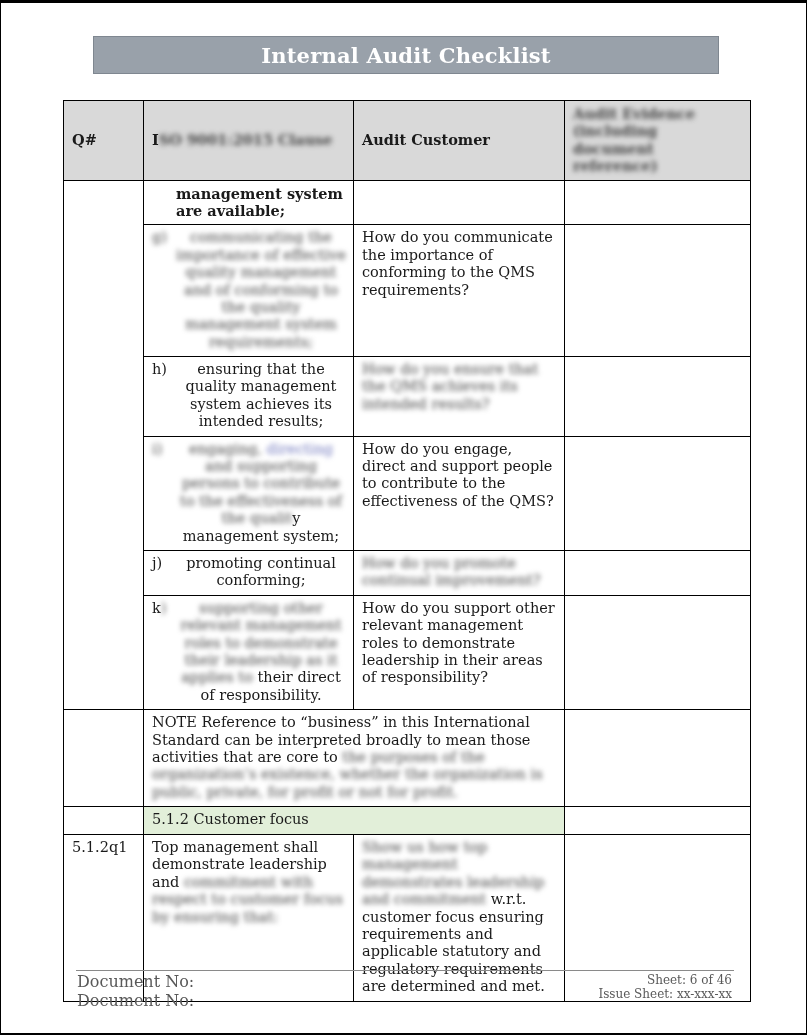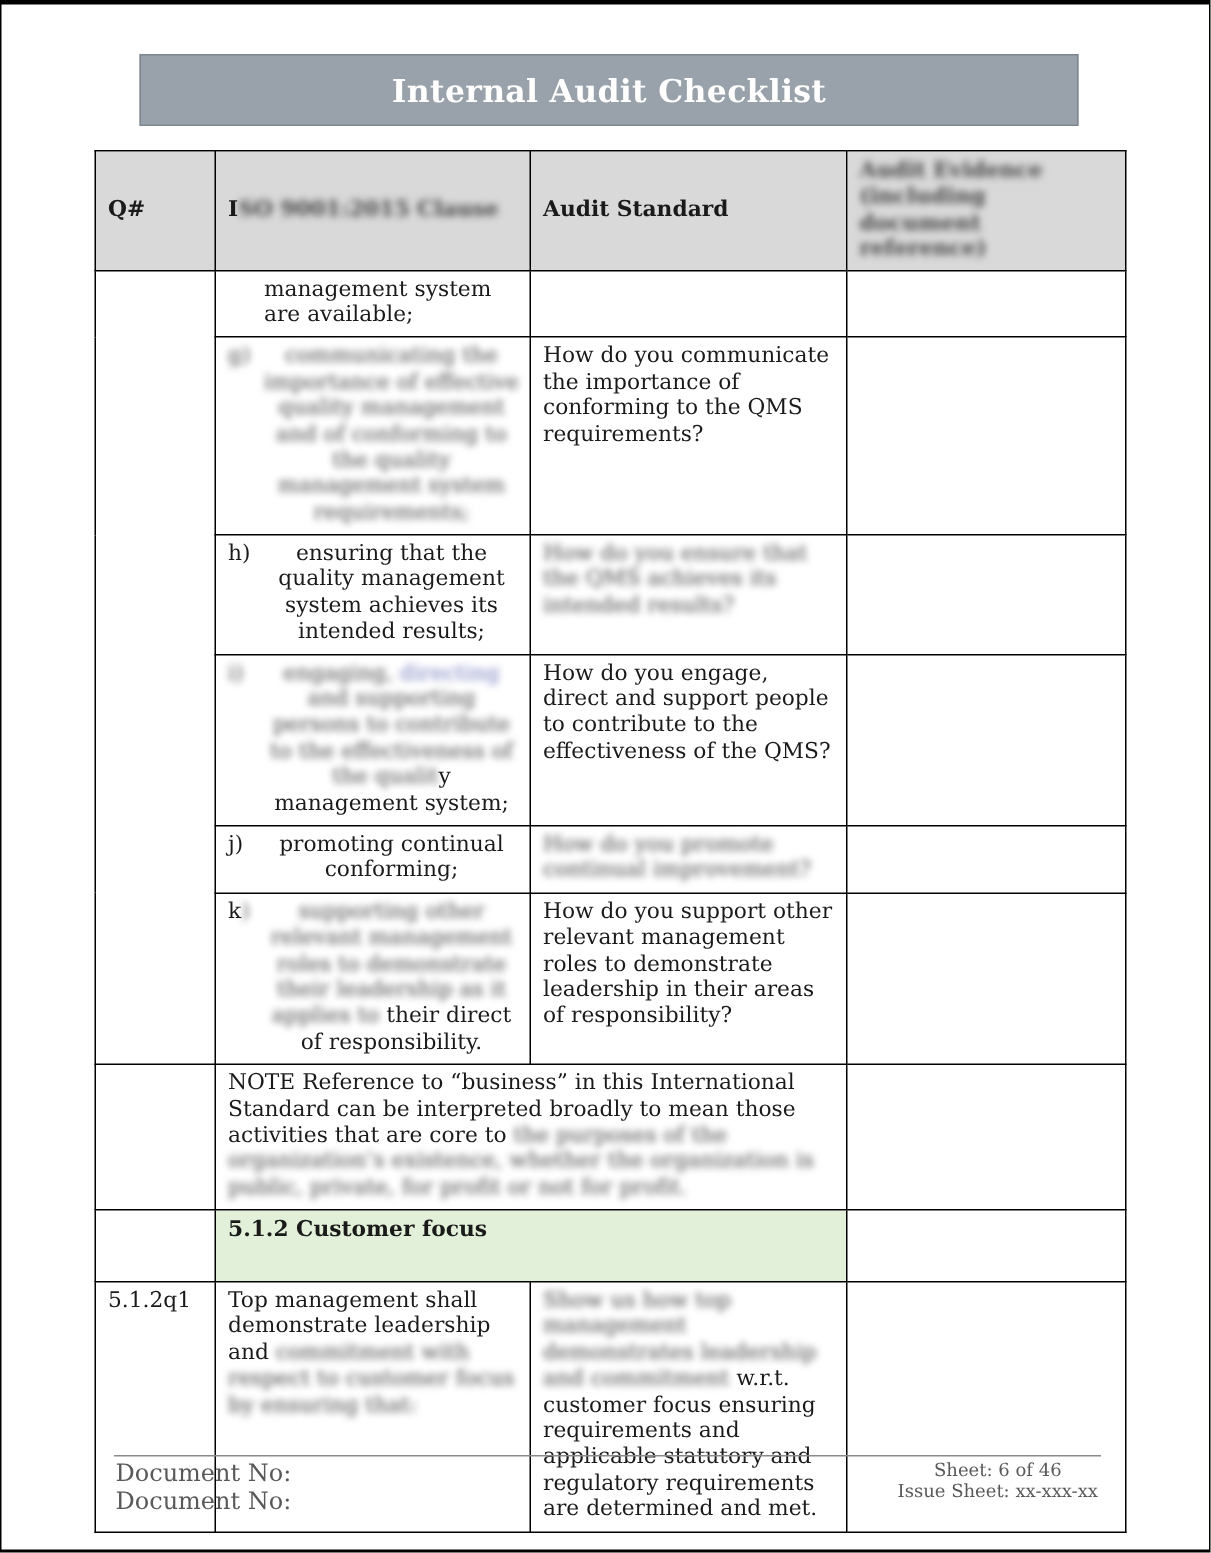--- a/index.html
+++ b/index.html
@@ -13,21 +13,21 @@
     border-top:3px solid #000;
     border-left:1px solid #000;
     border-right:1px solid #000;
     border-bottom:2px solid #000;
     overflow:hidden;
   }
   .page{position:absolute;inset:0;}
 
   
   .banner{
-    position:absolute;left:92px;top:33px;width:626px;height:48px;
+    position:absolute;left:92px;top:33px;width:626px;height:38px;
     background:var(--banner-bg,#99A1AA);
     border:1px solid var(--banner-border,#7F8790);
     box-sizing:border-box;
     display:flex;align-items:center;justify-content:center;
   }
   .banner h1{
     margin:0;color:#ffffff;font-size:21px;font-weight:bold;letter-spacing:.2px;
   }
 
   
@@ -44,37 +44,37 @@
     vertical-align:top;text-align:left;
     overflow:hidden;
     word-wrap:break-word;
   }
   .audit th{
     background:var(--header-bg,#D9D9D9);
     height:58px;vertical-align:middle;font-weight:bold;
   }
   .audit td.section{
     background:var(--section-bg,#E2EFD9);
-    font-weight:bold;height:48px;margin-top:28px;
+    font-weight:normal;height:28px;margin-top:28px;
   }
   p{margin:0;}
   .li{display:flex;}
   .mk{width:24px;flex:none;}
   .tx{flex:1;text-align:center;}
-  .cont p{padding-left:24px;}
+  .cont p{padding-left:24px;font-weight:bold;}
   .blur{filter:blur(2.6px);color:#454545;}
   .link{color:#7077bd;}
 
   
   .footer-rule{
     position:absolute;left:75px;top:967px;width:658px;height:0;
     border-top:1px solid #8a8a8a;
   }
   .footer-left{position:absolute;left:76px;top:970px;font-size:16px;color:#595959;line-height:1.18;}
-  .footer-right{position:absolute;right:74px;top:970px;font-size:12px;color:#595959;text-align:center;line-height:1.18;}
+  .footer-right{position:absolute;right:74px;top:970px;font-size:12px;color:#595959;text-align:right;line-height:1.18;}
 </style>
 </head>
 <body>
 
 <div class="page">
 
   <div class="banner">
     <h1>Internal Audit Checklist</h1>
   </div>
 
@@ -87,21 +87,21 @@
     </colgroup>
     <thead>
         <tr>
           <th>
             <p><span>Q#</span></p>
           </th>
           <th>
             <p><span>I</span><span class="blur">SO 9001:2015 Clause</span></p>
           </th>
           <th>
-            <p><span>Audit Standard</span></p>
+            <p><span>Audit Customer</span></p>
           </th>
           <th>
             <p><span class="blur">Audit Evidence (including document reference)</span></p>
           </th>
         </tr>
       </thead>
     <tbody>
         <tr>
           <td rowspan="6">
             <p></p>

